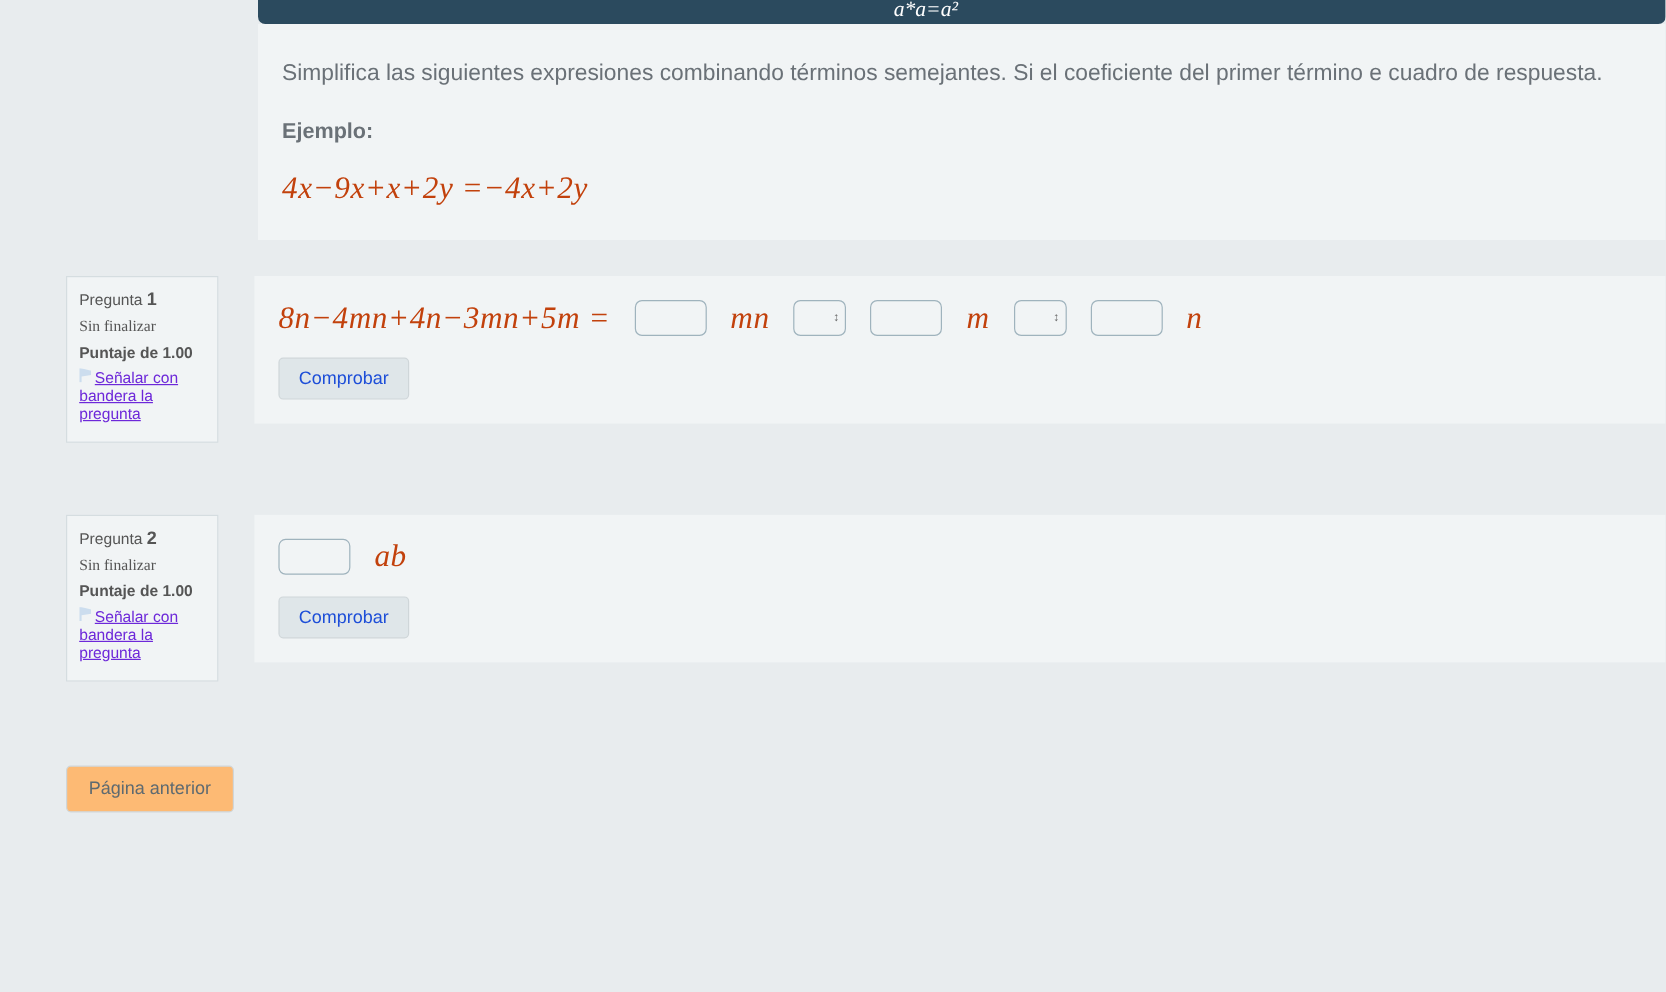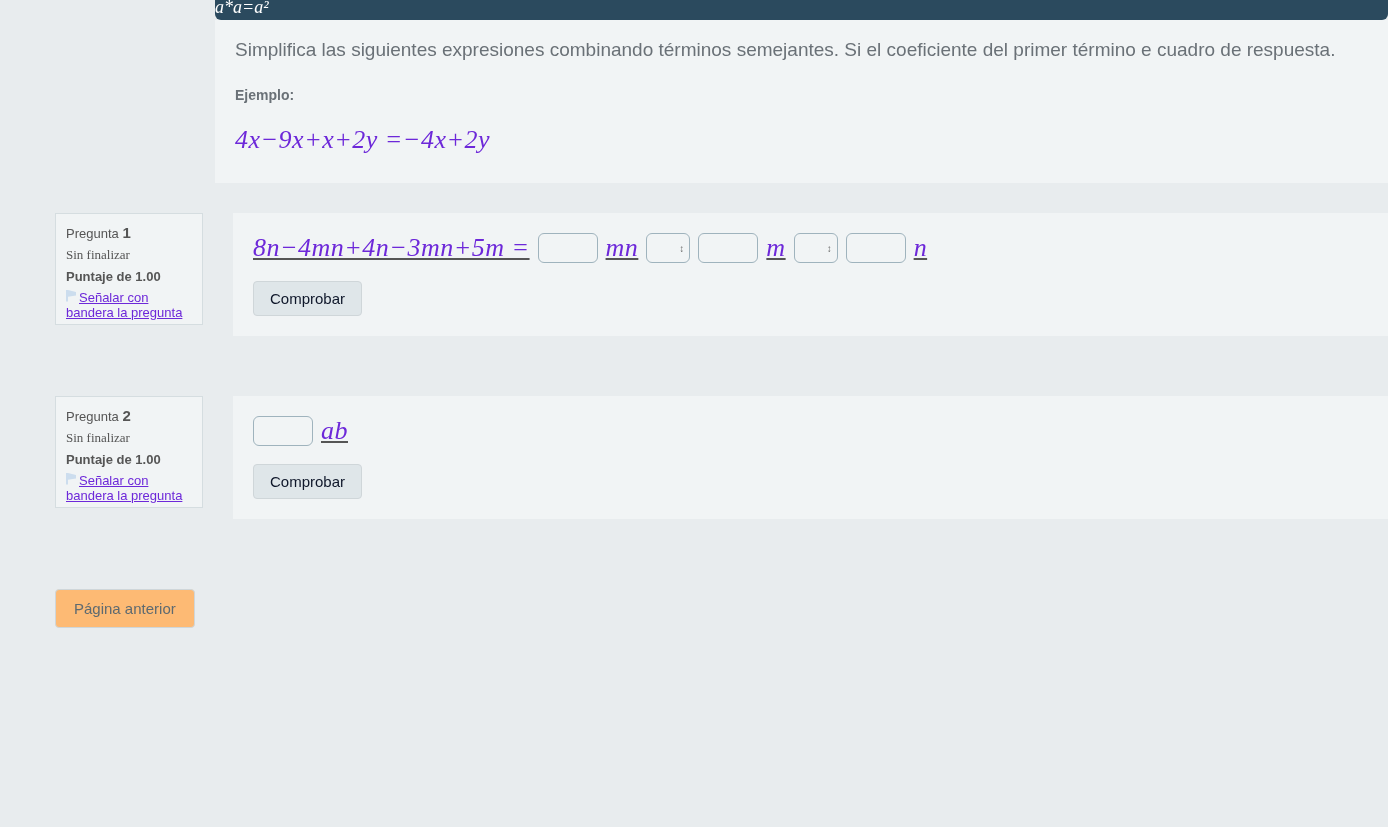--- a/index.html
+++ b/index.html
@@ -12,61 +12,61 @@
     color: #555;
     width: 1388px;
   }
   .top-banner {
     margin-left: 215px;
     height: 20px;
     background: #2b4a5e;
     color: #fff;
     font-style: italic;
     font-family: Georgia, 'Times New Roman', serif;
-    text-align: left;
+    text-align: center;
     padding-right: 60px;
     font-size: 18px;
     line-height: 15px;
     border-radius: 0 0 6px 6px;
   }
   .instructions {
     margin-left: 215px;
     background: #f1f4f5;
-    padding: 16px 20px 28px 20px;
+    padding: 28px 20px 28px 20px;
     color: #6a7177;
   }
   .instructions .intro {
     font-size: 19px;
     line-height: 1.5;
     margin-bottom: 22px;
   }
   .instructions .ejemplo-label {
-    font-size: 14px;
+    font-size: 18px;
     font-weight: bold;
     margin-bottom: 22px;
   }
   .math {
     font-family: Georgia, 'Times New Roman', serif;
     font-size: 26px;
-    color: #6d28d9;
+    color: #c2410c;
     font-style: italic;
     letter-spacing: 0.5px;
   }
   .spacer { height: 30px; }
   .qrow {
     display: flex;
     align-items: flex-start;
     gap: 30px;
     margin-left: 55px;
   }
   .qinfo {
-    width: 148px;
+    width: 127px;
     background: #f1f4f5;
     border: 1px solid #d5dde0;
-    padding: 10px 10px 4px 10px;
+    padding: 10px 10px 16px 10px;
     font-size: 13px;
     color: #555;
   }
   .qinfo .qtitle { margin-bottom: 6px; }
   .qinfo .qtitle b { font-size: 15px; }
   .qinfo .qstatus { margin-bottom: 6px; font-family: Liberation Serif, serif; }
   .qinfo .qscore { margin-bottom: 6px; font-weight: bold; }
   .qinfo .flaglink a {
     color: #6d28d9;
     text-decoration: underline;
@@ -81,23 +81,22 @@
   }
   .qcontent {
     flex: 1;
     background: #f1f4f5;
     padding: 20px 20px 20px 20px;
   }
   .eqline {
     display: flex;
     align-items: flex-start;
     flex-wrap: wrap;
-    gap: 8px;
+    gap: 20px;
     margin-bottom: 18px;
-    text-decoration: underline;
   }
   .eqline .math { font-size: 26px; }
   .ansbox {
     width: 60px;
     height: 30px;
     border: 1px solid #9fb3bd;
     border-radius: 6px;
     background: #f1f4f5;
     font-size: 18px;
     text-align: center;
@@ -126,21 +125,21 @@
     font-size: 10px;
     color: #666;
     pointer-events: none;
   }
   .checkbtn {
     background: #dfe6e9;
     border: 1px solid #cfd6d9;
     border-radius: 4px;
     padding: 8px 16px;
     font-size: 15px;
-    color: #0f172a;
+    color: #1d4ed8;
     cursor: pointer;
   }
   .footer {
     margin-top: 70px;
     margin-left: 55px;
     padding-bottom: 10px;
   }
   .navbtn {
     background: #fdba74;
     border: 1px solid #cfd6d9;

